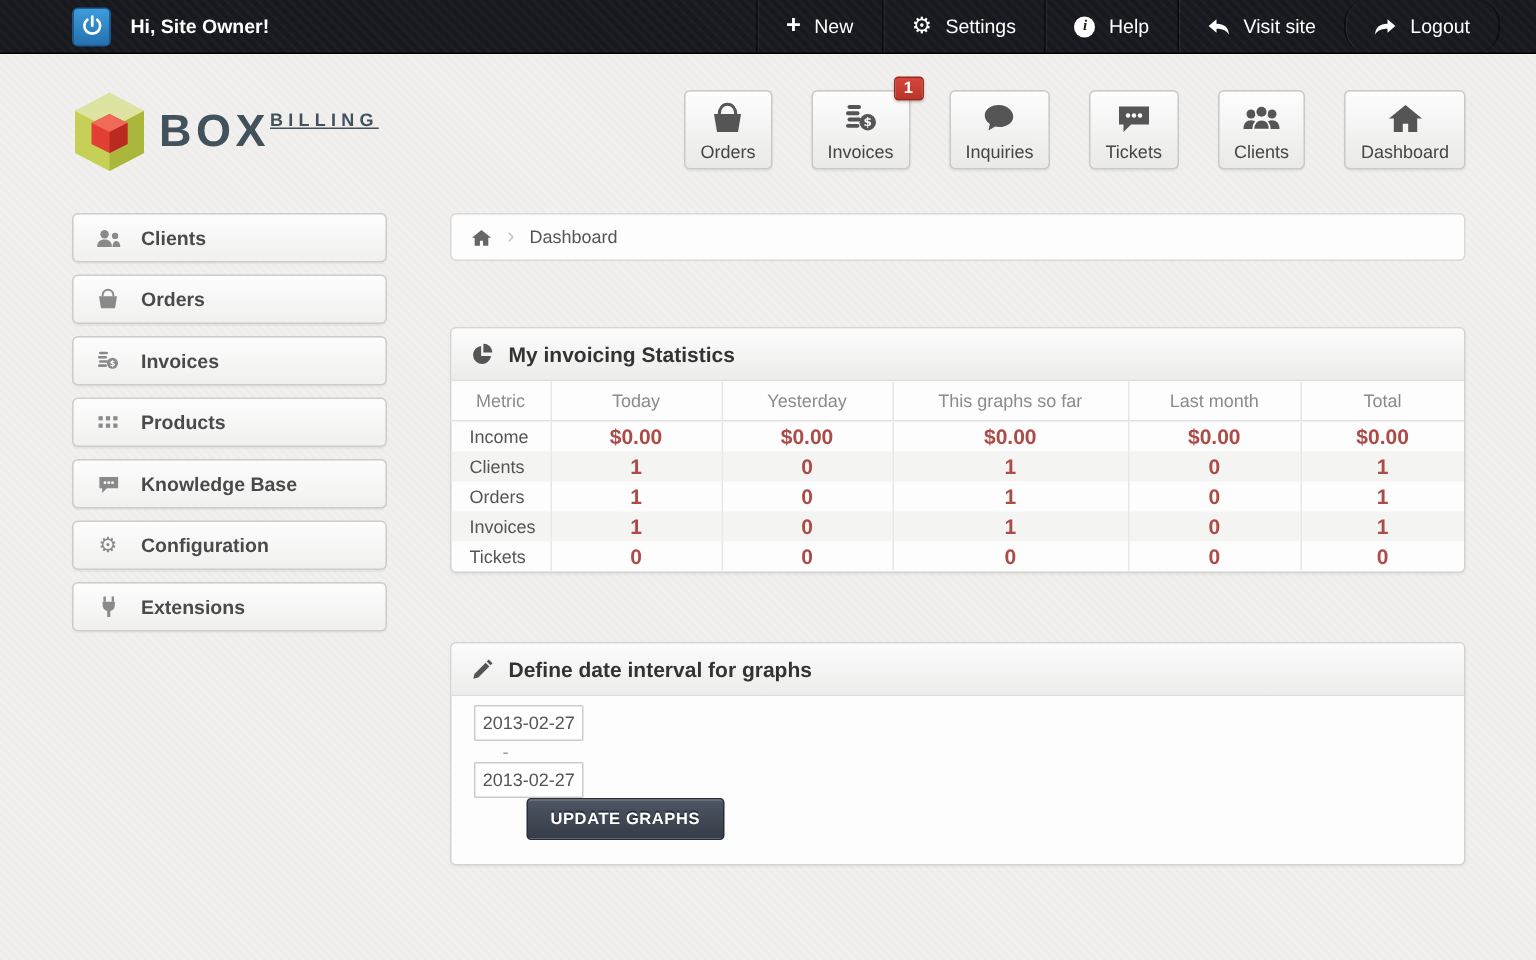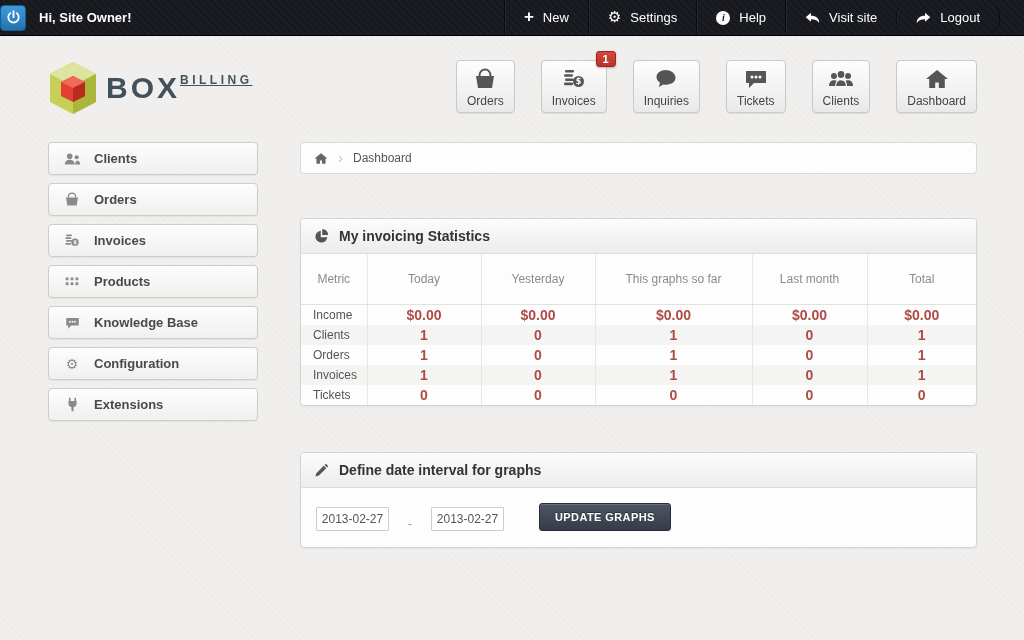--- a/index.html
+++ b/index.html
@@ -10,20 +10,21 @@
     background-image:repeating-linear-gradient(45deg, rgba(0,0,0,.012) 0 2px, transparent 2px 4px);
     color:#444;
   }
 
   
   .topbar {
     height:36px;
     background:#17191e;
     background-image:repeating-linear-gradient(45deg, rgba(255,255,255,.025) 0 2px, transparent 2px 5px);
     display:flex; align-items:center;
+    padding-left:48px;
     border-bottom:1px solid #000;
   }
   .power-btn {
     width:26px; height:26px; border-radius:4px;
     background:linear-gradient(#3d9bdc,#2571ae);
     border:1px solid #1a5a92;
     display:flex; align-items:center; justify-content:center;
     cursor:pointer;
   }
   .greeting { color:#fff; font-size:13px; font-weight:bold; margin-left:13px; }
@@ -108,21 +109,21 @@
     padding:9px 13px;
     background:linear-gradient(#fcfcfc,#ececeb);
     border-bottom:1px solid #ddd;
   }
   .panel-title { font-size:14px; font-weight:bold; color:#333; }
 
   
   table.stats { width:100%; border-collapse:collapse; }
   table.stats th {
     font-size:12px; font-weight:normal; color:#8b8b8b;
-    padding:18px 8px; text-align:center;
+    padding:6px 8px; text-align:center;
     border-bottom:1px solid #e2e2e2; border-left:1px solid #e7e7e6;
     background:#fdfdfd;
   }
   table.stats th:first-child { border-left:none; }
   table.stats td {
     padding:2px 8px; text-align:center;
     font-size:14px; font-weight:bold; color:#ad4b47;
     border-left:1px solid #e7e7e6;
     margin-top:33px;
   }
@@ -132,21 +133,21 @@
   }
   table.stats tr:nth-child(even) td { background:#f4f4f3; }
   table.stats col.c-metric { width:66px; }
   table.stats col.c-today { width:114px; }
   table.stats col.c-yesterday { width:114px; }
   table.stats col.c-month { width:157px; }
   table.stats col.c-last { width:115px; }
 
   
   .date-panel { margin-top:46px; }
-  .date-body { display:flex; align-items:flex-end; padding:15px 15px 16px; }
+  .date-body { display:flex; align-items:flex-start; padding:6px 15px 16px;flex-direction:column; }
   .date-input {
     width:73px; height:24px;
     border:1px solid #ccc; border-radius:1px;
     font-size:12px; color:#555; text-align:center;
     font-family:"Liberation Sans", sans-serif;
     background:#fff;
   }
   .date-dash { color:#999; font-size:12px; margin:0 19px; }
   .update-btn {
     margin-left:35px;

